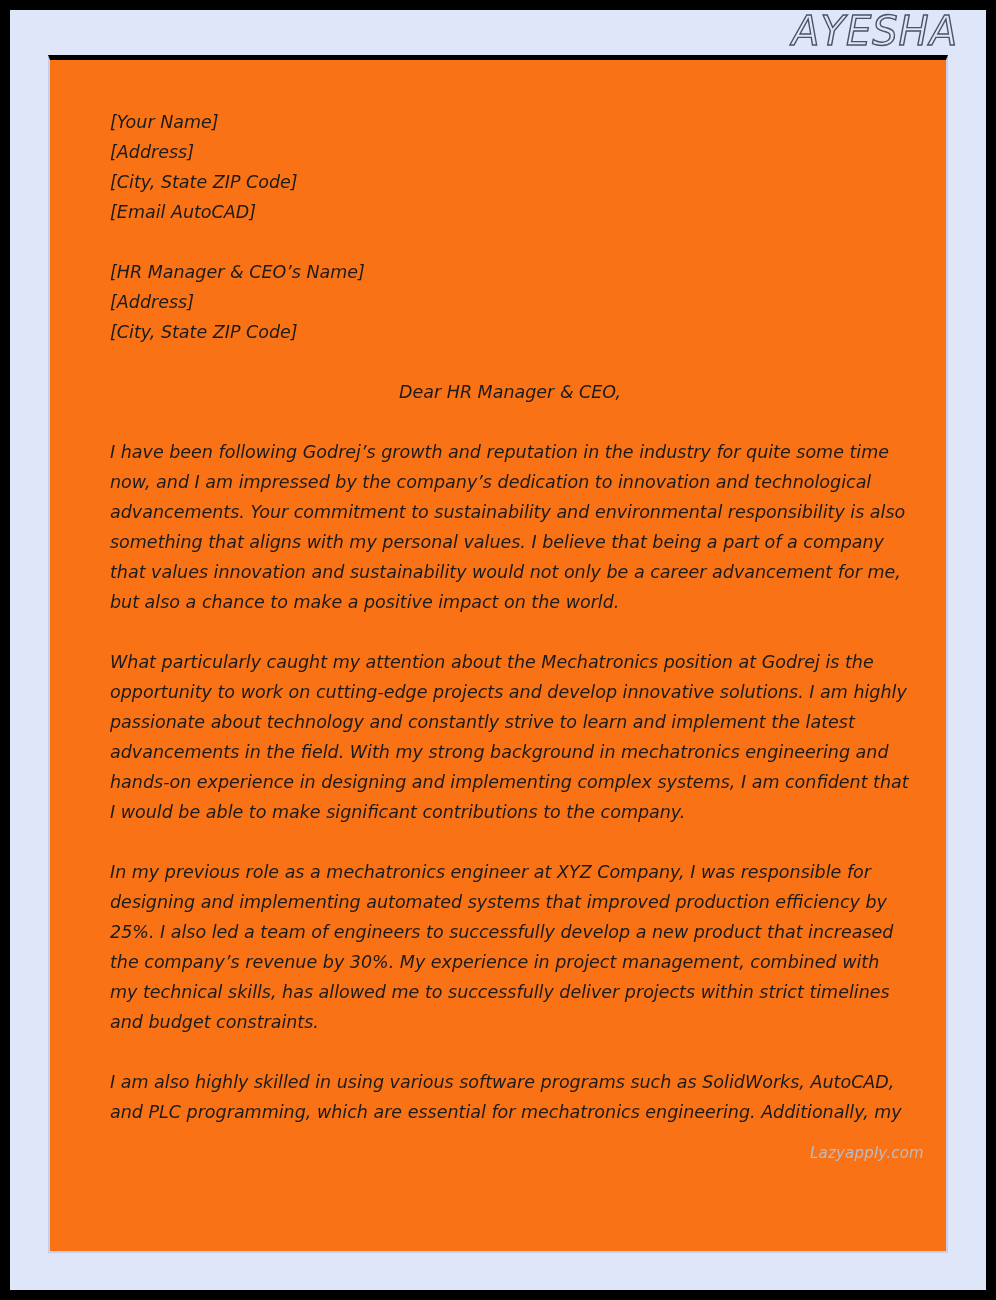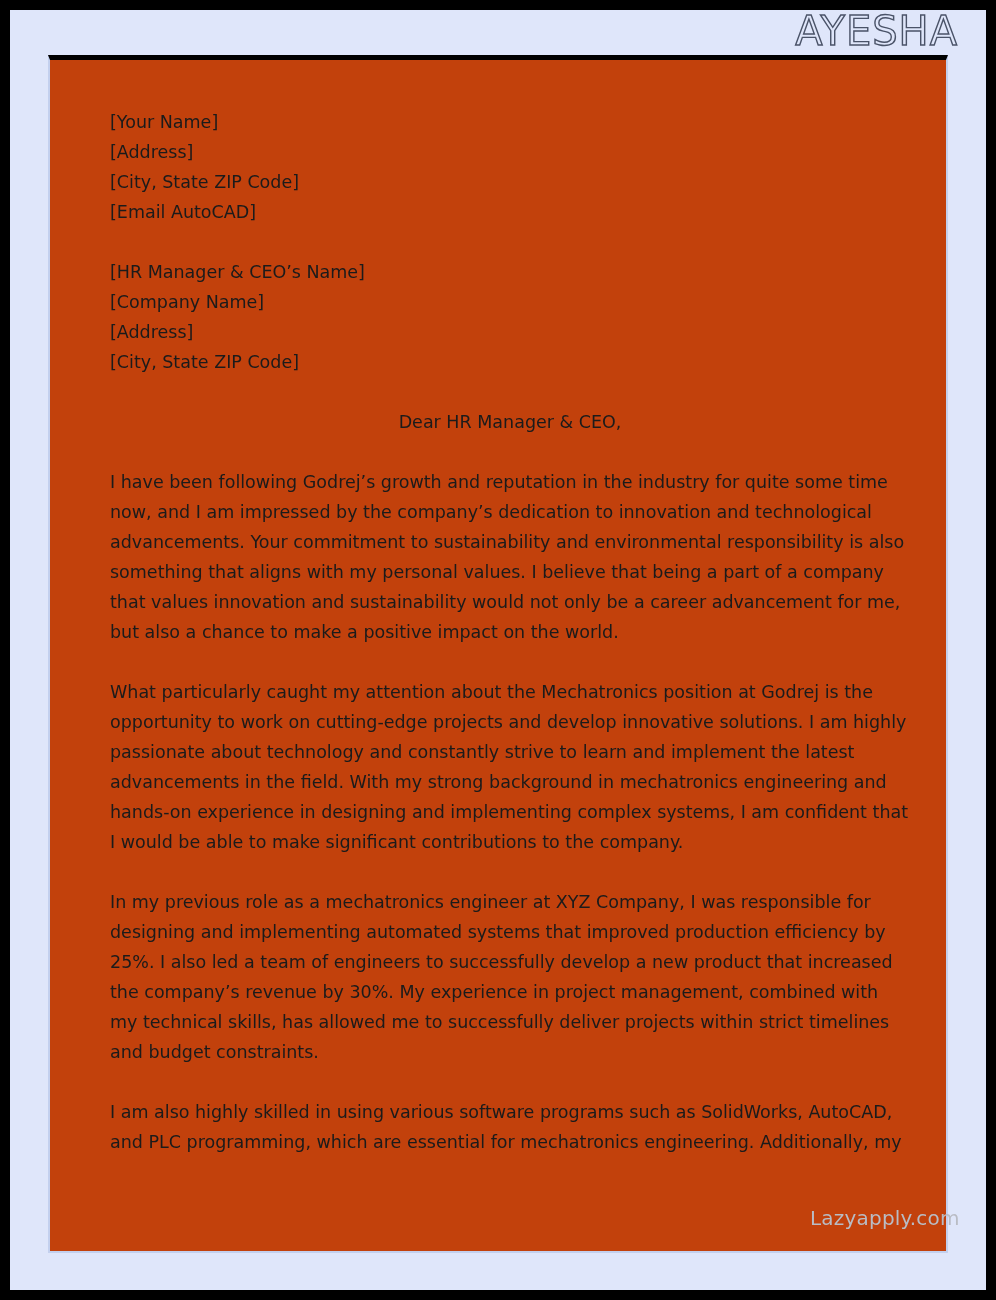--- a/index.html
+++ b/index.html
@@ -25,20 +25,21 @@
     box-sizing: border-box;
   }
   .canvas {
     position: absolute;
     left: 10px;
     top: 10px;
     width: 976px;
     height: 1280px;
     background: #dfe6fa;
     overflow: hidden;
+    font-style: italic;
   }
 
   
   .brand-band {
     position: absolute;
     left: 0;
     top: 0;
     width: 976px;
     height: 45px;
   }
@@ -56,21 +57,21 @@
     line-height: 46px;
     white-space: nowrap;
   }
 
   
   .page {
     position: absolute;
     left: 38px;
     top: 45px;
     width: 900px;
-    background: #c2410c;
+    background: #f97316;
     border-top: 5px solid #000000;
     border-left: 2px solid #c3d0ee;
     border-right: 2px solid #c3d0ee;
     border-bottom: 2px solid #c3d0ee;
     height: 1198px;
     box-sizing: border-box;
     overflow: visible;
   }
 
   .letter-body {
@@ -101,23 +102,23 @@
     text-align: left;
   }
   .para:last-child {
     margin-bottom: 0;
   }
 
   
   .watermark {
     position: absolute;
     left: 800px;
-    top: 1196px;
+    top: 1134px;
     font-family: "DejaVu Sans", sans-serif;
-    font-size: 20px;
+    font-size: 15px;
     color: #b9bcc4;
     white-space: nowrap;
     pointer-events: none;
     letter-spacing: 0.2px;
   }
 </style>
 </head>
 <body>
 
 <div class="frame">
@@ -132,21 +133,20 @@
 
         <div class="addr-block">
           <span class="addr-line">[Your Name]</span>
           <span class="addr-line">[Address]</span>
           <span class="addr-line">[City, State ZIP Code]</span>
           <span class="addr-line">[Email AutoCAD]</span>
         </div>
 
         <div class="addr-block">
           <span class="addr-line">[HR Manager &amp; CEO’s Name]</span>
-          <span class="addr-line">[Company Name]</span>
           <span class="addr-line">[Address]</span>
           <span class="addr-line">[City, State ZIP Code]</span>
         </div>
 
         <div class="salutation">Dear HR Manager &amp; CEO,</div>
 
         <p class="para">I have been following Godrej’s growth and reputation in the industry for quite some time now, and I am impressed by the company’s dedication to innovation and technological advancements. Your commitment to sustainability and environmental responsibility is also something that aligns with my personal values. I believe that being a part of a company that values innovation and sustainability would not only be a career advancement for me, but also a chance to make a positive impact on the world.</p>
         <p class="para">What particularly caught my attention about the Mechatronics position at Godrej is the opportunity to work on cutting-edge projects and develop innovative solutions. I am highly passionate about technology and constantly strive to learn and implement the latest advancements in the field. With my strong background in mechatronics engineering and hands-on experience in designing and implementing complex systems, I am confident that I would be able to make significant contributions to the company.</p>
         <p class="para">In my previous role as a mechatronics engineer at XYZ Company, I was responsible for designing and implementing automated systems that improved production efficiency by 25%. I also led a team of engineers to successfully develop a new product that increased the company’s revenue by 30%. My experience in project management, combined with my technical skills, has allowed me to successfully deliver projects within strict timelines and budget constraints.</p>
         <p class="para">I am also highly skilled in using various software programs such as SolidWorks, AutoCAD, and PLC programming, which are essential for mechatronics engineering. Additionally, my</p>

